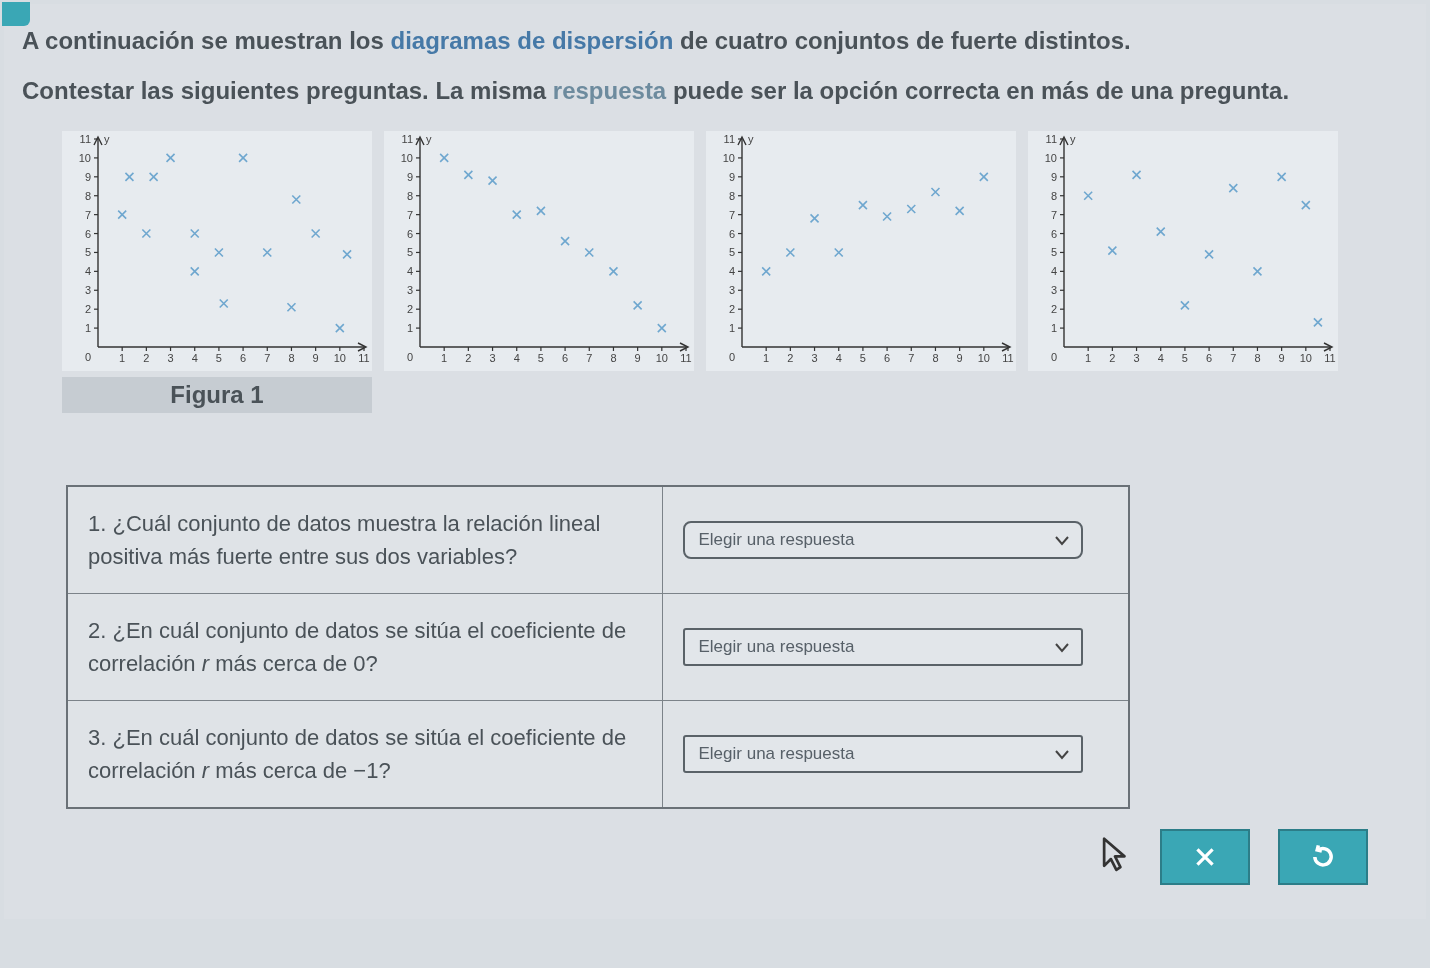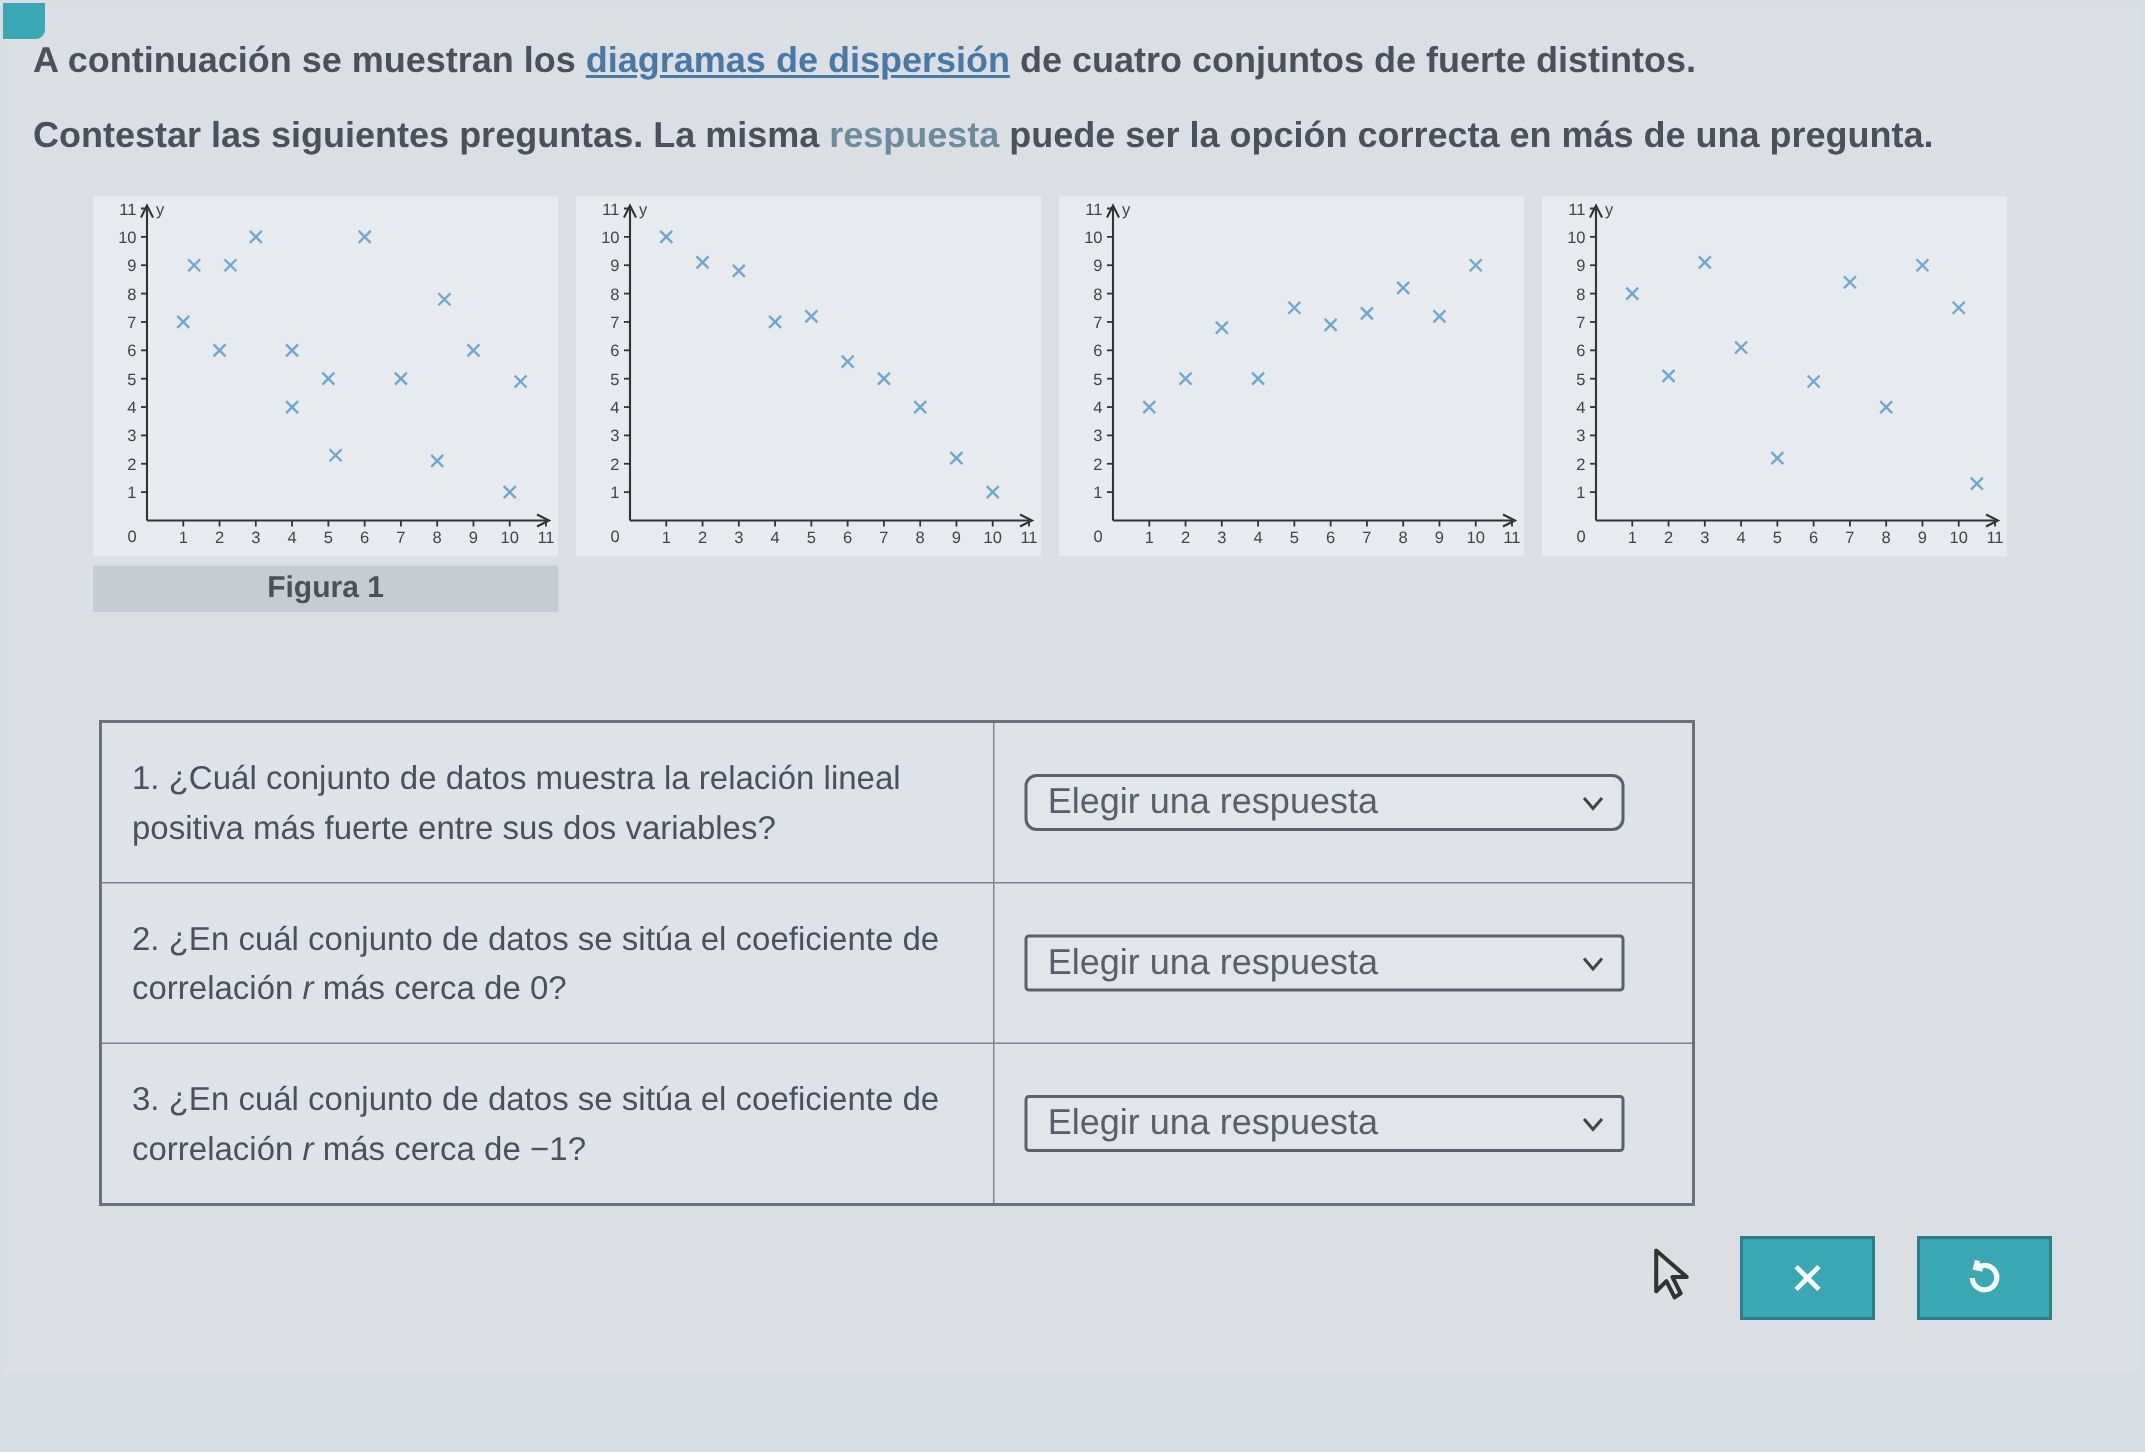--- a/index.html
+++ b/index.html
@@ -15,21 +15,20 @@
   }
   .instr {
     color: #4a5258;
     font-size: 24px;
     line-height: 1.9;
     margin-bottom: 4px;
     font-weight: 600;
   }
   .link {
     color: #4679a7;
-    text-decoration: underline;
     font-weight: 600;
   }
   .instr .muted {
     color: #6d8b9e;
     margin-top: 20px;
   }
   .charts {
     display: flex;
     gap: 12px;
     margin-top: 18px;
@@ -41,21 +40,21 @@
   }
   .chart-plot {
     background: #e7ebef;
     width: 100%;
     height: 240px;
     position: relative;
   }
   .chart-label {
     background: #c6ccd2;
     text-align: center;
-    font-size: 20px;
+    font-size: 24px;
     color: #4a5258;
     padding: 4px 0;
     font-weight: 600;
     margin-top: 6px;
   }
   svg.scatter { width: 100%; height: 100%; }
   .axis { stroke: #333; stroke-width: 1.4; }
   .tick { stroke: #333; stroke-width: 1.2; }
   .ticklbl { font-size: 11px; fill: #444; }
   .pt { fill: none; stroke: #6fa7cf; stroke-width: 1.6; }
@@ -85,21 +84,21 @@
     display: inline-flex;
     align-items: center;
     justify-content: space-between;
     width: 400px;
     height: 38px;
     border: 2px solid #5a6268;
     border-radius: 8px;
     padding: 0 10px 0 14px;
     background: #e2e6ea;
     color: #576068;
-    font-size: 24px;
+    font-size: 17px;
     cursor: pointer;
   }
   .select.sharp { border-radius: 3px; }
   .chev {
     width: 18px; height: 18px;
     display: inline-flex;
     align-items: center; justify-content: center;
   }
   .chev svg { width: 16px; height: 14px; }
 

